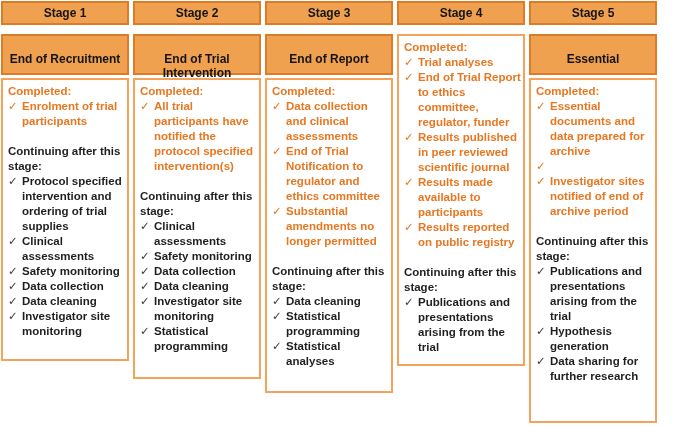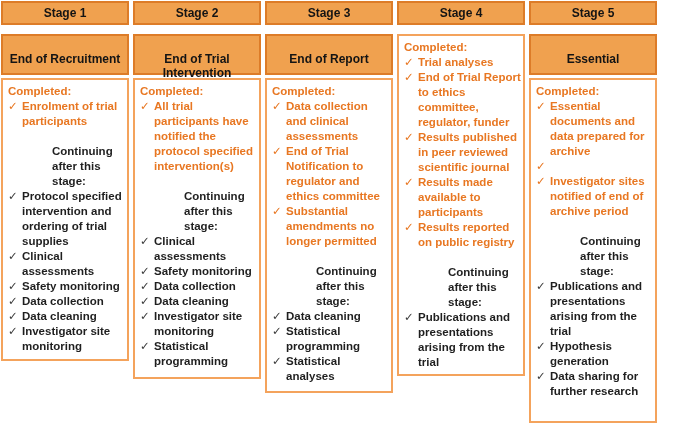--- a/index.html
+++ b/index.html
@@ -60,21 +60,21 @@
     font-size:11.5px;
     line-height:15px;
   }
   .col:nth-child(1) .body{min-height:283px;}
   .col:nth-child(2) .body{min-height:301px;}
   .col:nth-child(3) .body{min-height:315px;}
   .col:nth-child(4) .body{min-height:332px;}
   .col:nth-child(5) .body{min-height:345px;}
   .sec-label{white-space:pre-wrap;}
   .sec-label.orange{color:var(--orange-text);}
-  .sec-label.dark{color:var(--dark-text);margin-left:44px;}
+  .sec-label.dark{color:var(--dark-text);}
   ul.list{list-style:none;margin:0;padding:0;}
   ul.list li{display:flex;align-items:flex-start;}
   .chk{flex:0 0 14px;width:14px;font-weight:normal;}
   ul.list.orange .chk{color:var(--orange-text);}
   ul.list.dark .chk{color:var(--check-dark);}
   ul.list.orange .txt{color:var(--orange-text);}
   ul.list.dark .txt{color:var(--dark-text);}
   .txt{flex:1;}
   .spacer{height:15px;}
 </style>

